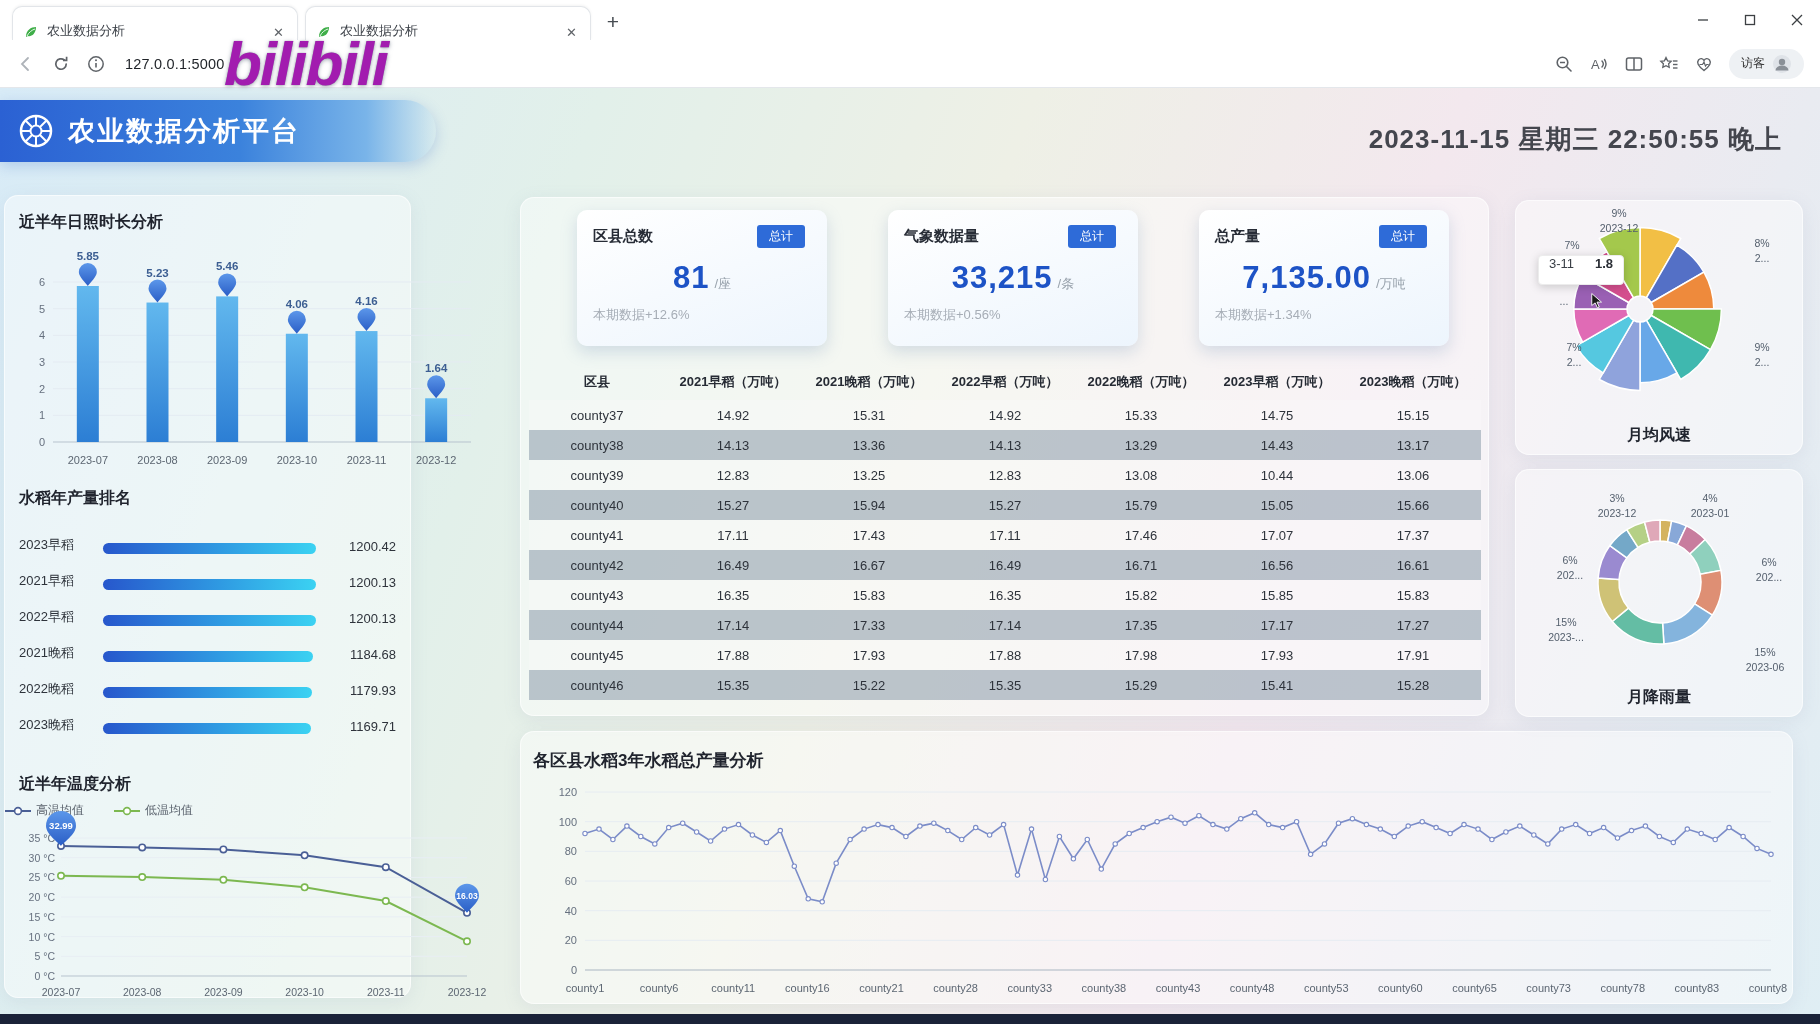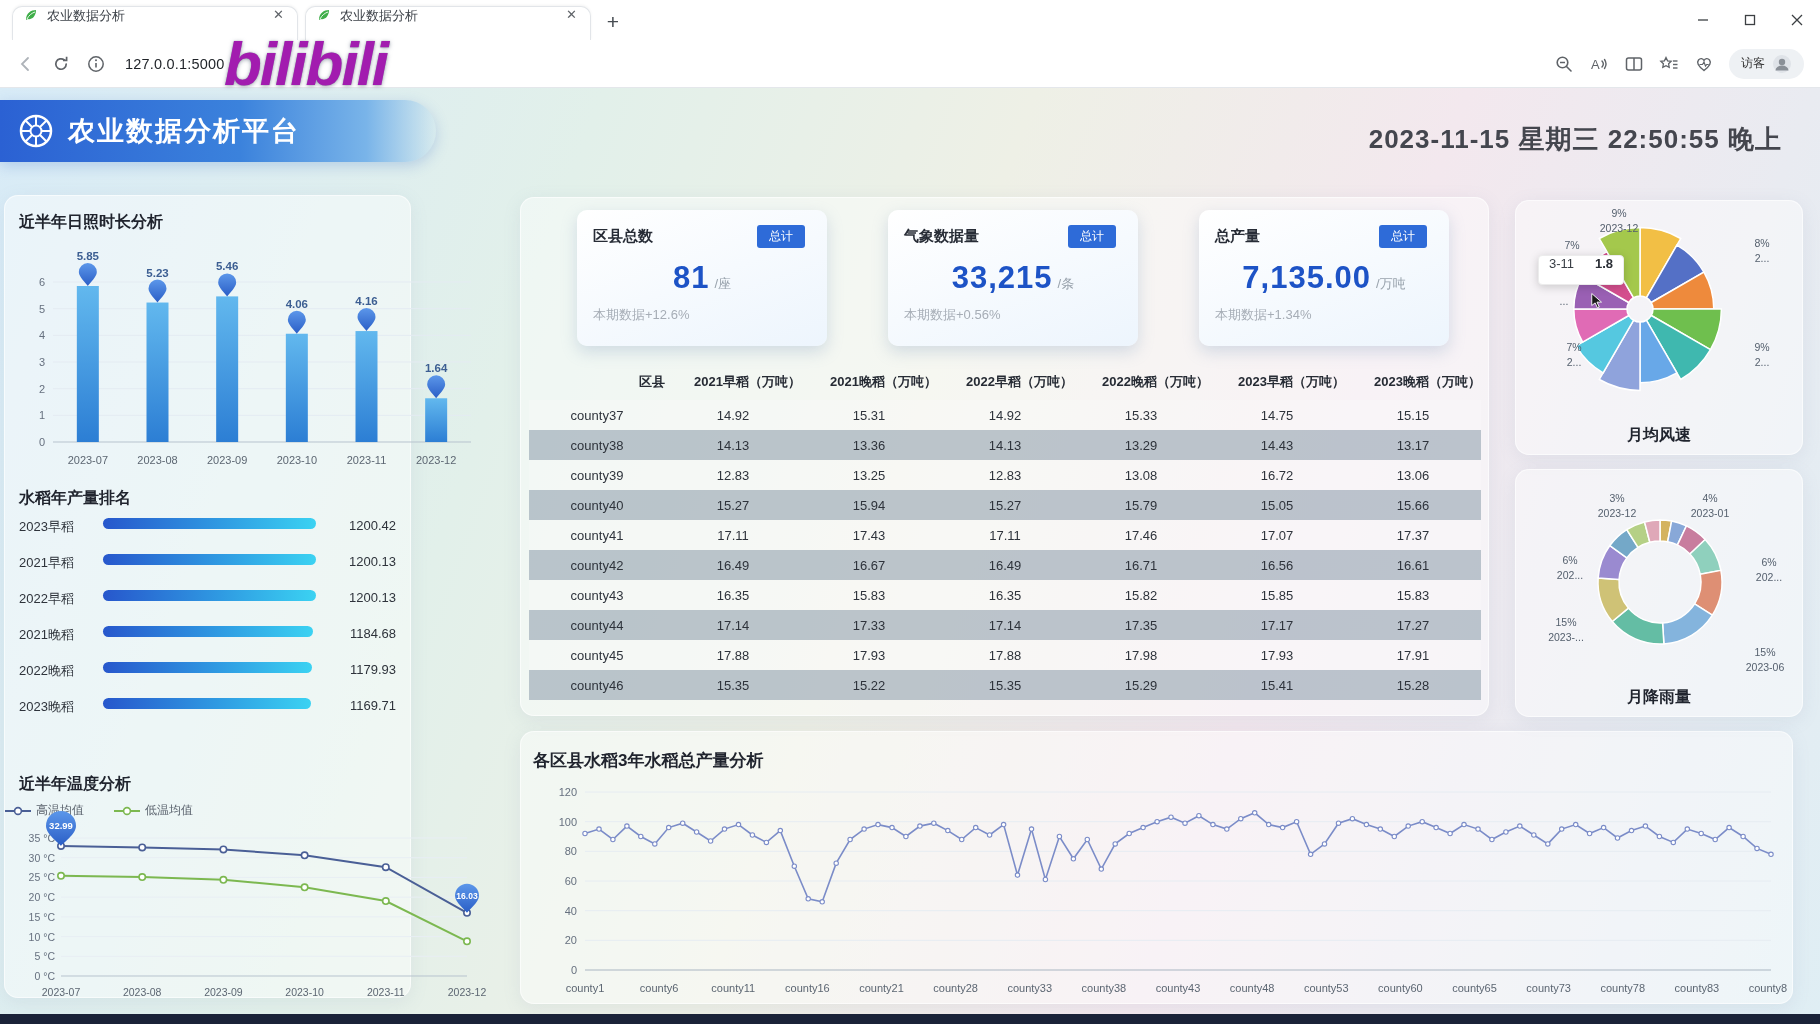--- a/index.html
+++ b/index.html
@@ -2,21 +2,21 @@
 <html><head>
 <meta charset="utf-8">
 <style>
   *{box-sizing:border-box;margin:0;padding:0}
   html,body{width:1820px;height:1024px;overflow:hidden;font-family:"Liberation Sans","DejaVu Sans",sans-serif;background:#fff}
   svg text{font-family:"Liberation Sans","DejaVu Sans",sans-serif}
 
   
   .chrome{position:absolute;top:0;left:0;width:1820px;height:88px;background:#fff;z-index:40}
   .tabbar{height:40px;background:#fff;display:flex;align-items:flex-end;padding-left:12px;position:relative}
-  .tab{width:286px;height:34px;display:flex;align-items:flex-start;gap:8px;padding:0 10px;border:1px solid #e2e5e9;border-bottom:none;border-radius:10px 10px 0 0;background:#fff;font-size:13px;color:#3a3f46;margin-right:7px;box-shadow:0 -1px 3px rgba(0,0,0,.05)}
+  .tab{width:286px;height:34px;display:flex;align-items:flex-end;gap:8px;padding:0 10px;border:1px solid #e2e5e9;border-bottom:none;border-radius:10px 10px 0 0;background:#fff;font-size:13px;color:#3a3f46;margin-right:7px;box-shadow:0 -1px 3px rgba(0,0,0,.05)}
   .tab-title{flex:1;white-space:nowrap;overflow:hidden;text-overflow:ellipsis}
   .tab-close{font-size:13px;color:#5f6368;padding:0 3px;cursor:pointer}
   .favicon{display:flex;width:16px;height:16px}
   .newtab{width:30px;height:30px;margin-bottom:3px;display:flex;align-items:center;justify-content:center;font-size:21px;color:#474c52}
   .win-controls{position:absolute;right:0;top:0;height:40px;display:flex}
   .win-btn{width:47px;height:40px;display:flex;align-items:center;justify-content:center}
   .addressbar{height:48px;background:#fff;border-bottom:1px solid #e4e7eb;display:flex;align-items:center;padding:0 16px;gap:15px;position:relative}
   .nav-ic{display:flex;width:20px;height:20px}
   .url{font-size:14.5px;color:#1f2328;margin-left:4px;letter-spacing:.2px}
   .flex-sp{flex:1}
@@ -30,21 +30,21 @@
   .datetime{position:absolute;top:34px;right:38px;font-size:26px;font-weight:700;color:#44464e;letter-spacing:1px}
   .panel{position:absolute;background:rgba(255,255,255,.45);border:1px solid rgba(255,255,255,.6);border-radius:14px;box-shadow:0 4px 18px rgba(120,140,170,.12)}
   .sec-title{font-size:16px;font-weight:700;color:#20242e}
 
   
   .left-panel{left:4px;top:107px;width:407px;height:803px}
   .lp-t1{position:absolute;top:16px;left:14px}
   #svg-sunshine{position:absolute;top:44px;left:8px}
   .lp-t2{position:absolute;top:292px;left:14px}
   #ranking-list{position:absolute;top:322px;left:0;right:0}
-  .rk-row{display:flex;align-items:flex-start;height:36px;padding:0 14px;gap:10px}
+  .rk-row{display:flex;align-items:flex-end;height:36px;padding:0 14px;gap:10px}
   .rk-label{width:74px;font-size:13px;color:#2e333b}
   .rk-track{flex:1}
   .rk-bar{height:11px;border-radius:6px;background:linear-gradient(90deg,#2757cc,#2f9ae2 55%,#3bd2f2)}
   .rk-val{width:70px;text-align:right;font-size:13px;color:#2e333b}
   .lp-t3{position:absolute;top:578px;left:14px}
   .temp-legend{position:absolute;top:606px;left:0;right:0;display:flex;justify-content:flex-start;gap:30px}
   .lg-item{display:flex;align-items:center;gap:5px;font-size:12px;color:#5b636e}
   #svg-temp{position:absolute;top:630px;left:8px;overflow:visible}
 
   
@@ -53,21 +53,21 @@
   .card{width:250px;height:136px;background:linear-gradient(160deg,#ffffff,#edf5fd);border-radius:10px;box-shadow:0 6px 16px rgba(130,155,190,.3);padding:15px 16px 0 16px}
   .card-head{display:flex;align-items:center}
   .card-label{font-size:15px;font-weight:700;color:#272c36}
   .card-badge{margin-left:auto;margin-right:6px;background:#2e6bd8;color:#fff;font-size:12px;padding:3px 12px;border-radius:3px}
   .card-value-row{text-align:center;margin-top:12px}
   .card-value{font-size:31px;font-weight:700;color:#1d53c6;letter-spacing:1px}
   .card-unit{font-size:13px;color:#98a2ac;margin-left:5px}
   .card-sub{margin-top:10px;font-size:13px;color:#a6adb6}
   .tbl-wrap{position:absolute;top:165px;left:8px;width:952px}
   table{width:952px;border-collapse:collapse;table-layout:fixed;font-size:13px;color:#2e333b}
-  thead th{height:37px;font-weight:600;color:#262b34;text-align:right}
+  thead th{height:37px;font-weight:600;color:#262b34;text-align:center}
   tbody td{height:30px;text-align:center}
   tbody tr:nth-child(even){background:rgba(150,164,178,.62)}
   tbody tr:nth-child(odd){background:rgba(255,255,255,.22)}
 
   
   .bottom-panel{left:520px;top:643px;width:1273px;height:273px}
   .bp-title{position:absolute;top:17px;left:12px;font-size:17px}
   #svg-prod{position:absolute;top:46px;left:8px}
 
   
@@ -434,21 +434,21 @@
               <td>13.29</td>
               <td>14.43</td>
               <td>13.17</td>
             </tr>
             <tr>
               <td>county39</td>
               <td>12.83</td>
               <td>13.25</td>
               <td>12.83</td>
               <td>13.08</td>
-              <td>16.72</td>
+              <td>10.44</td>
               <td>13.06</td>
             </tr>
             <tr>
               <td>county40</td>
               <td>15.27</td>
               <td>15.94</td>
               <td>15.27</td>
               <td>15.79</td>
               <td>15.05</td>
               <td>15.66</td>

